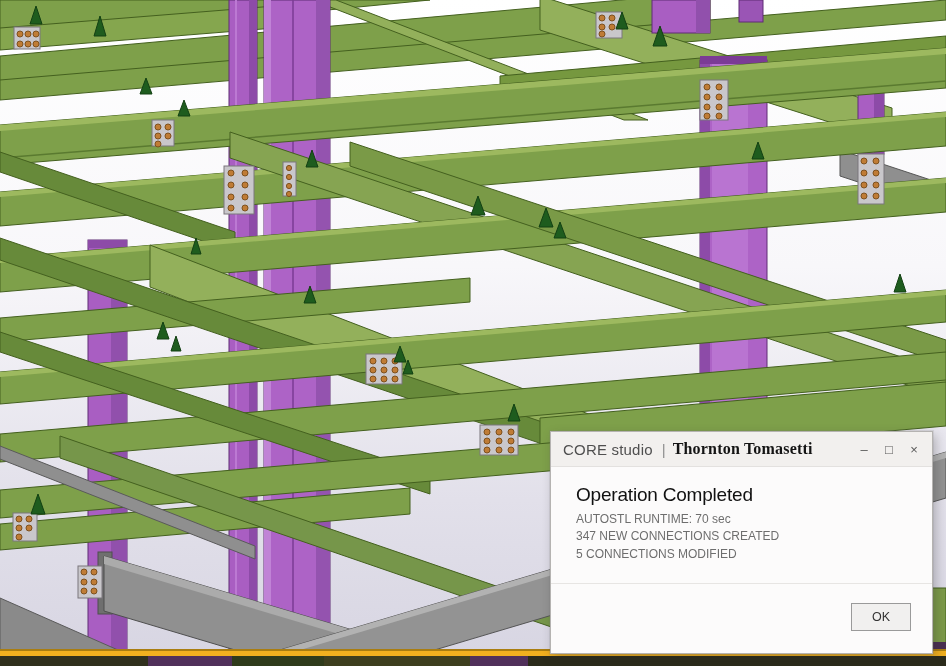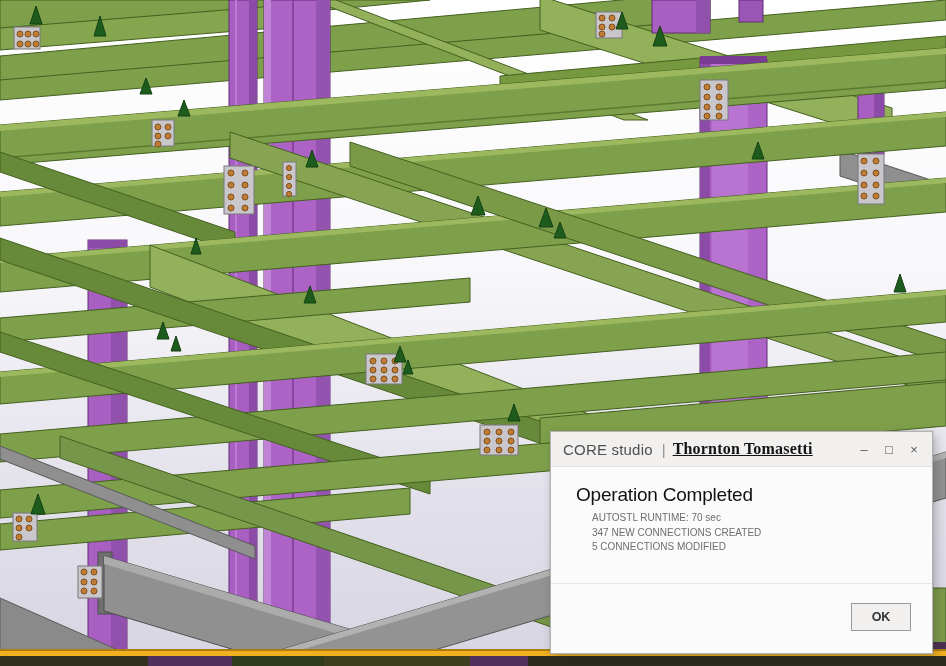--- a/index.html
+++ b/index.html
@@ -8,31 +8,31 @@
   svg.scene { position:absolute; left:0; top:0; }
 
   
   .dialog { position:absolute; left:550px; top:431px; width:383px; height:223px;
     background:#fcfbfb; border:1px solid #b5b3b1;
     box-shadow:0 0 0 1px rgba(120,120,120,.15), 3px 4px 10px rgba(40,40,40,.28); }
   .titlebar { height:35px; background:#f2f0ee; border-bottom:1px solid #e3e1df;
     display:flex; align-items:center; padding:0 10px 0 12px; }
   .brand { font-size:15px; color:#4f4f4f; letter-spacing:.2px; }
   .pipe { color:#8f8f8f; margin:0 7px 0 9px; font-size:15px; }
-  .company { font-family:"Liberation Serif", serif; font-weight:bold; font-size:16px; color:#141414; letter-spacing:.2px;text-decoration:underline; }
+  .company { font-family:"Liberation Serif", serif; font-weight:bold; font-size:16px; color:#141414; letter-spacing:.2px; }
   .win-controls { margin-left:auto; display:flex; align-items:center; gap:9px; }
   .win-btn { width:16px; height:16px; display:flex; align-items:center; justify-content:center;
     font-size:13px; color:#5a5a5a; cursor:default; line-height:1; }
   .body { position:relative; height:187px; padding:17px 24px 0 25px; }
   .heading { font-size:19px; font-weight:normal; color:#111; letter-spacing:-0.2px; margin-bottom:5px; }
-  .status-line { font-size:10px; color:#6e6e6e; line-height:1.45;margin-left:16px; }
+  .status-line { font-size:12px; color:#6e6e6e; line-height:1.45; }
   .divider { position:absolute; left:0; right:0; bottom:70px; border-top:1px solid #e7e5e3; }
   .ok-btn { position:absolute; right:21px; bottom:23px; width:60px; height:28px;
     background:#f1f0ef; border:1px solid #9a9a9a; font-family:"Liberation Sans", sans-serif;
-    font-size:12.5px; font-weight:bold; color:#333; }
+    font-size:12.5px; font-weight:normal; color:#333; }
 </style>
 </head>
 <body>
 
 <div class="stage">
 
 <svg class="scene" width="946" height="666" viewBox="0 0 946 666">
 
   <g>
     <polygon points="0,0 430,0 0,42" fill="#7ea04a" stroke="#44601f"></polygon>

